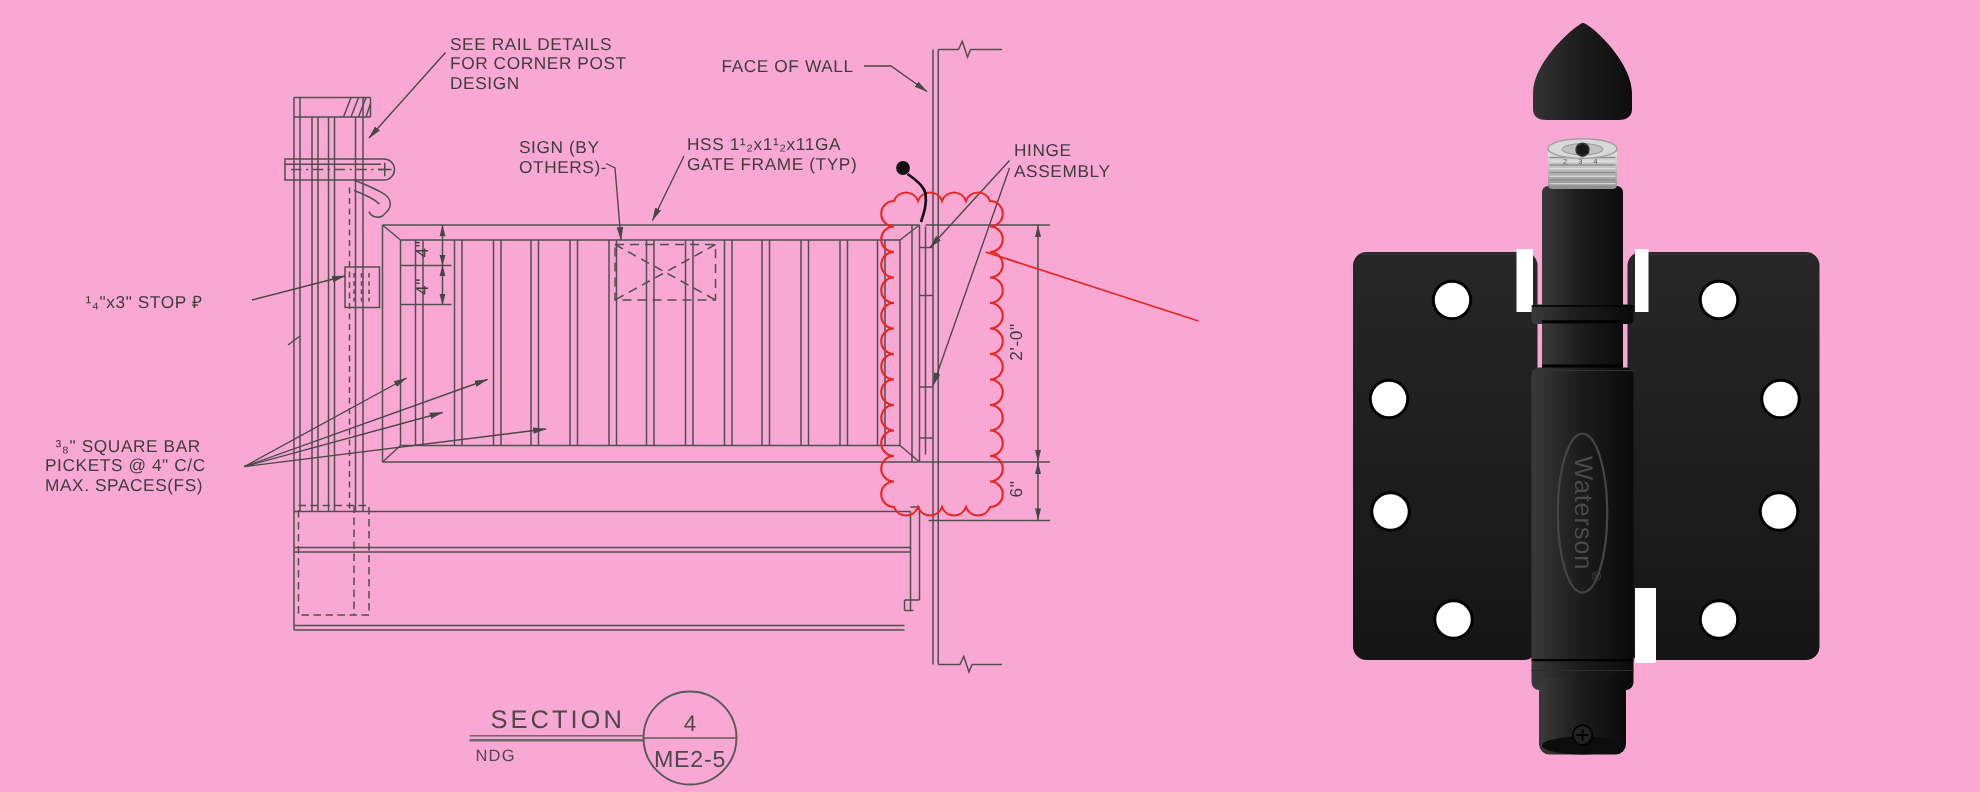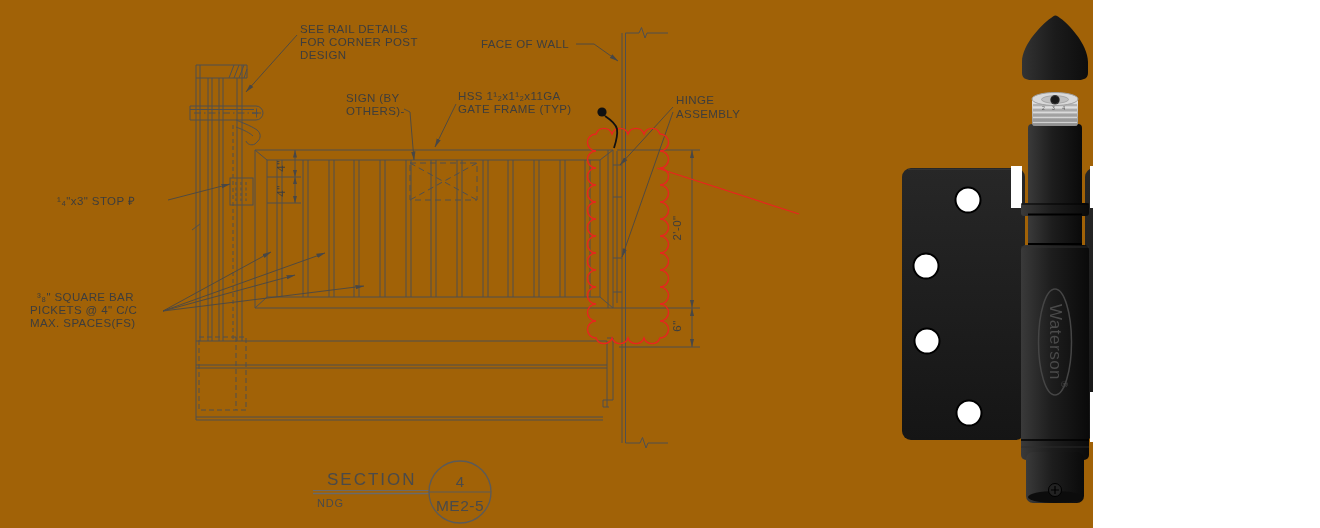--- a/index.html
+++ b/index.html
@@ -1,16 +1,16 @@
 <!DOCTYPE html>
 <html><head>
 <meta charset="utf-8">
 <style>
   html,body{margin:0;padding:0;background:#ffffff;}
-  #canvas{position:relative;width:1093px;height:528px;background:#a16207;overflow:hidden;
+  #canvas{position:relative;width:1320px;height:528px;background:#f9a8d4;overflow:hidden;
           font-family:"Liberation Sans",sans-serif;}
   svg{position:absolute;top:0;}
   #draw-svg{left:0;}
   #photo-svg{left:810px;}
   text{font-family:"Liberation Sans",sans-serif;}
   .note{font-size:11.5px;fill:#3d3d3d;letter-spacing:0.4px;}
   .dimtxt{font-size:11.5px;fill:#3d3d3d;letter-spacing:0.4px;}
   .thin{stroke:#4f4f4f;stroke-width:1;fill:none;}
   .lead{stroke:#474747;stroke-width:0.9;fill:none;}
   .red{stroke:#e8251f;fill:none;}

